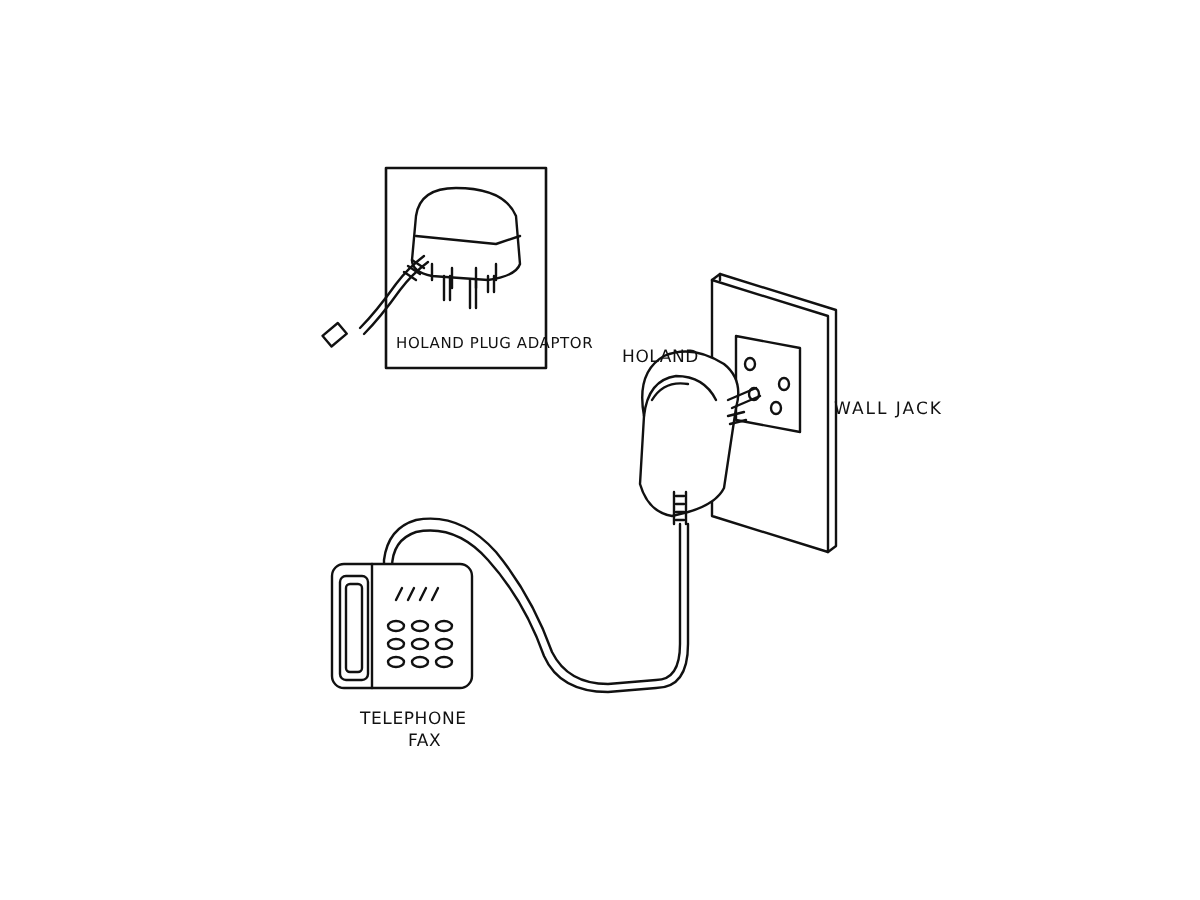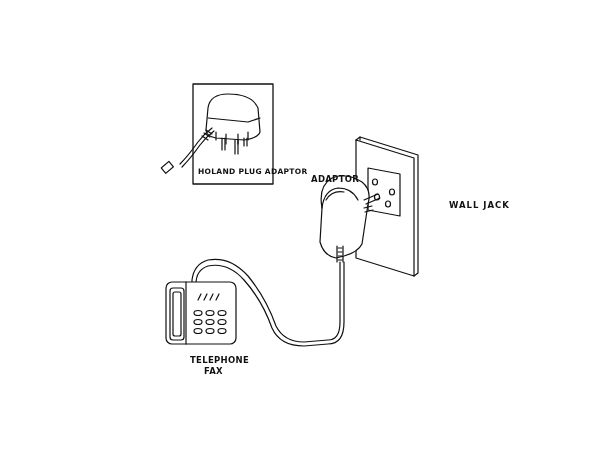--- a/index.html
+++ b/index.html
@@ -1,18 +1,18 @@
 <!DOCTYPE html>
 <html><head>
 <meta charset="utf-8">
 <style>
   html,body{margin:0;padding:0;background:#fff;}
   body{width:600px;height:450px;position:relative;overflow:hidden;font-family:"Liberation Sans",sans-serif;}
   svg{position:absolute;left:0;top:0;}
-  .lbl{position:absolute;font-family:"DejaVu Sans",sans-serif;font-size:8.5px;font-weight:bold;color:#111;letter-spacing:0.3px;white-space:nowrap;}
+  .lbl{position:absolute;font-family:"DejaVu Sans",sans-serif;font-size:8.5px;font-weight:normal;color:#111;letter-spacing:0.3px;white-space:nowrap;}
 </style>
 </head>
 <body>
 
 <svg width="600" height="450" viewBox="0 0 600 450">
   <g fill="none" stroke="#111" stroke-width="1.2" stroke-linejoin="round" stroke-linecap="round">
 
     <g>
       <rect x="193" y="84" width="80" height="100" stroke-width="1.3"></rect>
 
@@ -68,16 +68,16 @@
       <ellipse cx="210" cy="322" rx="4" ry="2.5"></ellipse>
       <ellipse cx="222" cy="322" rx="4" ry="2.5"></ellipse>
       <ellipse cx="198" cy="331" rx="4" ry="2.5"></ellipse>
       <ellipse cx="210" cy="331" rx="4" ry="2.5"></ellipse>
       <ellipse cx="222" cy="331" rx="4" ry="2.5"></ellipse>
     </g>
   </g>
 </svg>
 
 <div class="lbl" style="left:198px;top:167px;font-size:7.5px;">HOLAND PLUG ADAPTOR</div>
-<div class="lbl" style="left:311px;top:174px;">ADAPTOR</div>
-<div class="lbl" style="left:417px;top:200px;letter-spacing:1px;margin-left:32px;">WALL JACK</div>
-<div class="lbl" style="left:190px;top:355px;">TELEPHONE</div>
+<div class="lbl" style="left:311px;top:174px;">HOLAND</div>
+<div class="lbl" style="left:417px;top:200px;letter-spacing:1px;">WALL JACK</div>
+<div class="lbl" style="left:180px;top:355px;">TELEPHONE</div>
 <div class="lbl" style="left:176px;top:366px;margin-left:28px;">FAX</div>
 
 </body></html>

